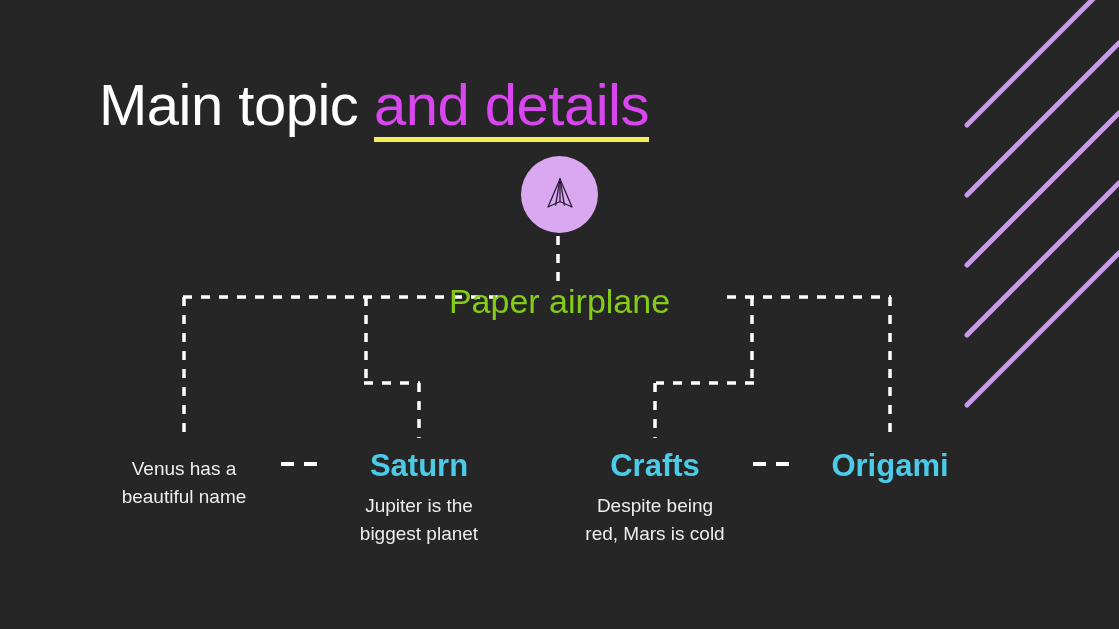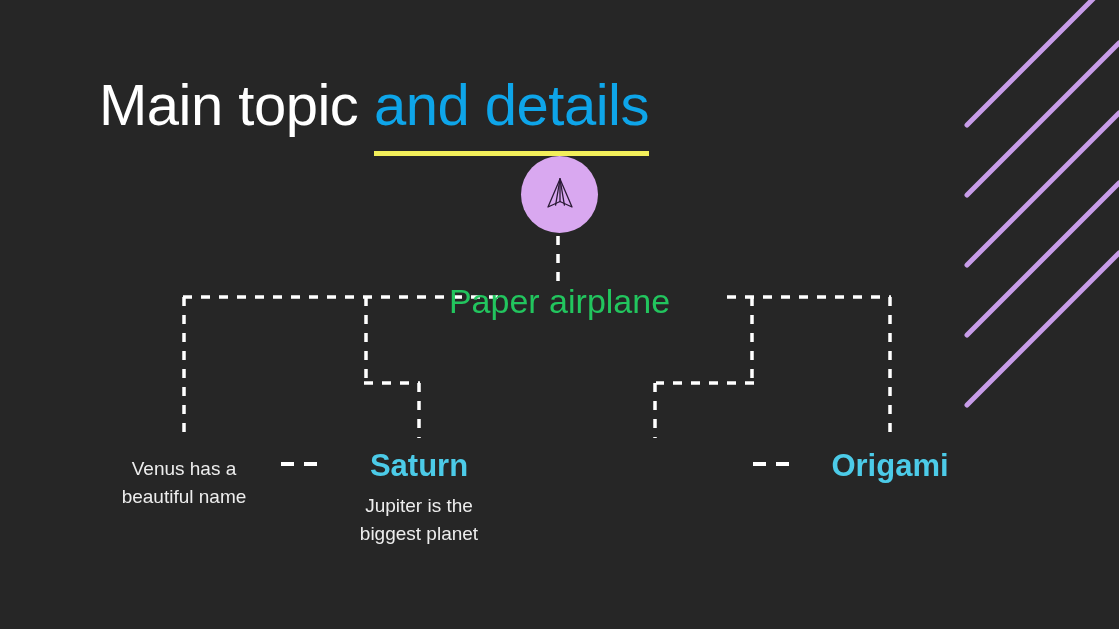--- a/index.html
+++ b/index.html
@@ -23,23 +23,23 @@
     top: 76px;
     font-size: 58px;
     font-weight: 400;
     letter-spacing: -0.5px;
     color: #ffffff;
     white-space: nowrap;
     line-height: 1;
   }
   .title .plain { color: #ffffff; text-align: center; }
   .title .accent {
-    color: #0ea5e9;
+    color: #d946ef;
     position: relative;
-    padding-bottom: 14px;
+    padding-bottom: 0;
     border-bottom: 5px solid #f2ef5a;
     margin-top: 32px;
   }
 
   
   .stripes {
     position: absolute;
     right: 0;
     top: 0;
     width: 180px;
@@ -62,21 +62,21 @@
   }
   .icon-circle svg { display: block; }
 
   
   .root-label {
     position: absolute;
     left: 0;
     top: 281px;
     width: 1119px;
     text-align: center;
-    color: #22c55e;
+    color: #84cc16;
     font-size: 34px;
     font-weight: 400;
     line-height: 1.2;
   }
   .root-label .inner {
     display: inline-block;
     transform: translateX(0px);
   }
 
   
@@ -195,18 +195,25 @@
   </div>
 
   <div class="leaf leaf-2">
     <div class="leaf-title">Saturn</div>
     <div class="leaf-desc">
       <span>Jupiter is the</span><br>
       <span>biggest planet</span>
     </div>
   </div>
 
+  <div class="leaf leaf-3">
+    <div class="leaf-title">Crafts</div>
+    <div class="leaf-desc">
+      <span>Despite being</span><br>
+      <span>red, Mars is cold</span>
+    </div>
+  </div>
 
   <div class="leaf leaf-4">
     <div class="leaf-title">Origami</div>
   </div>
 
 </div>
 
 </body></html>

